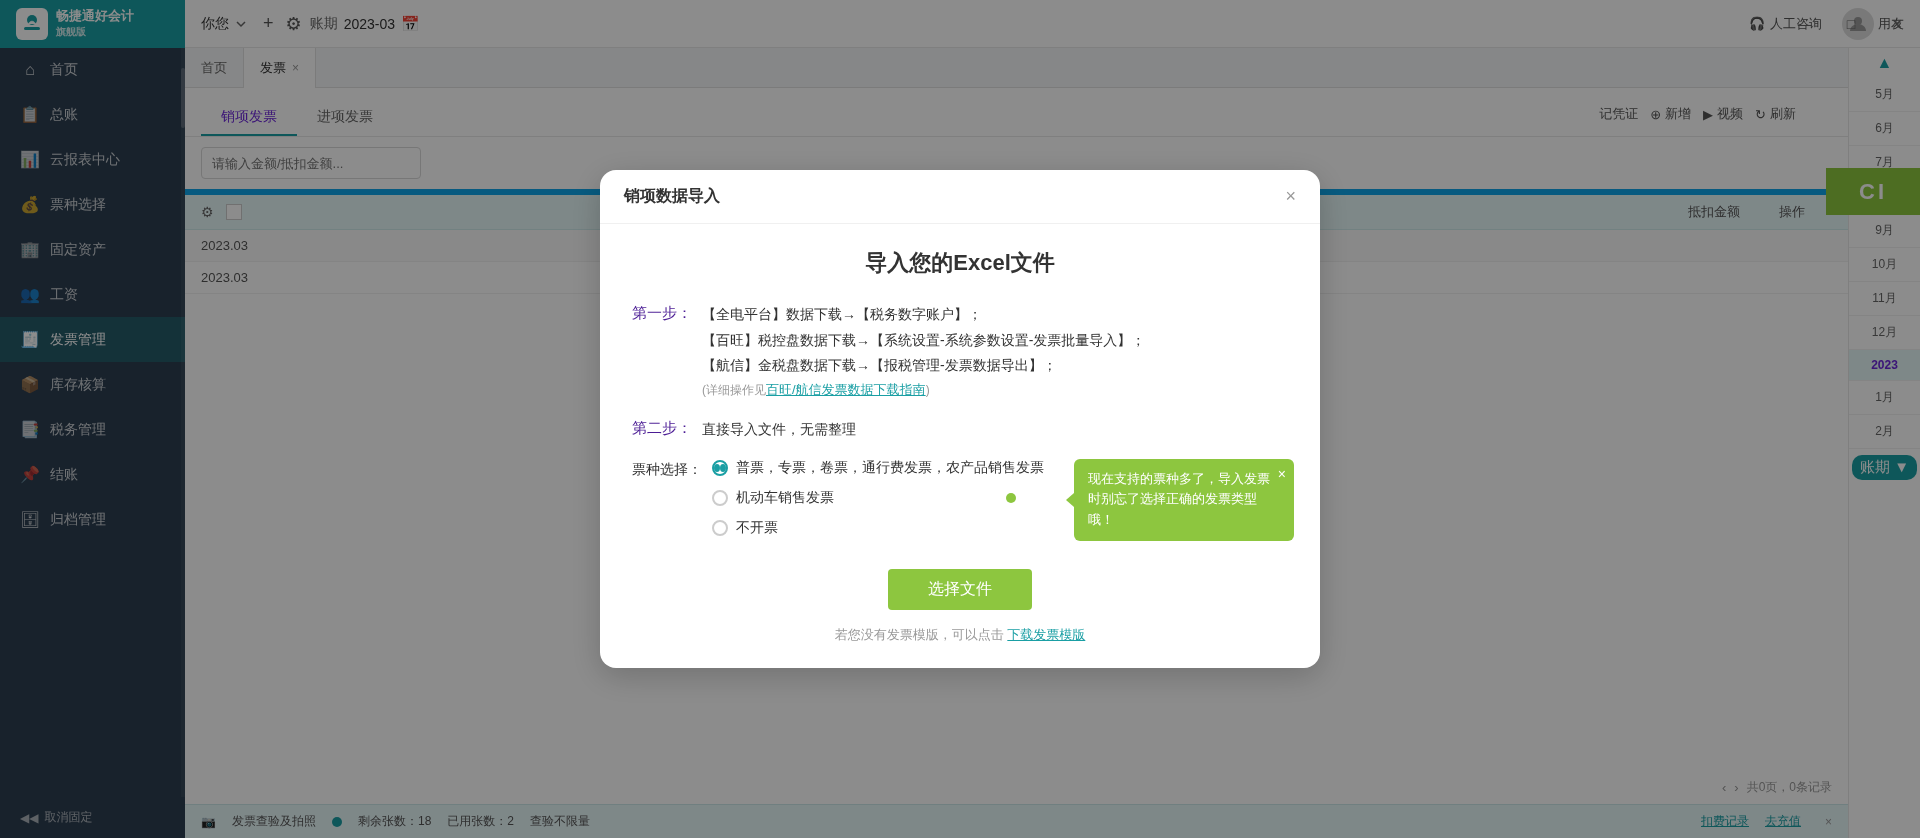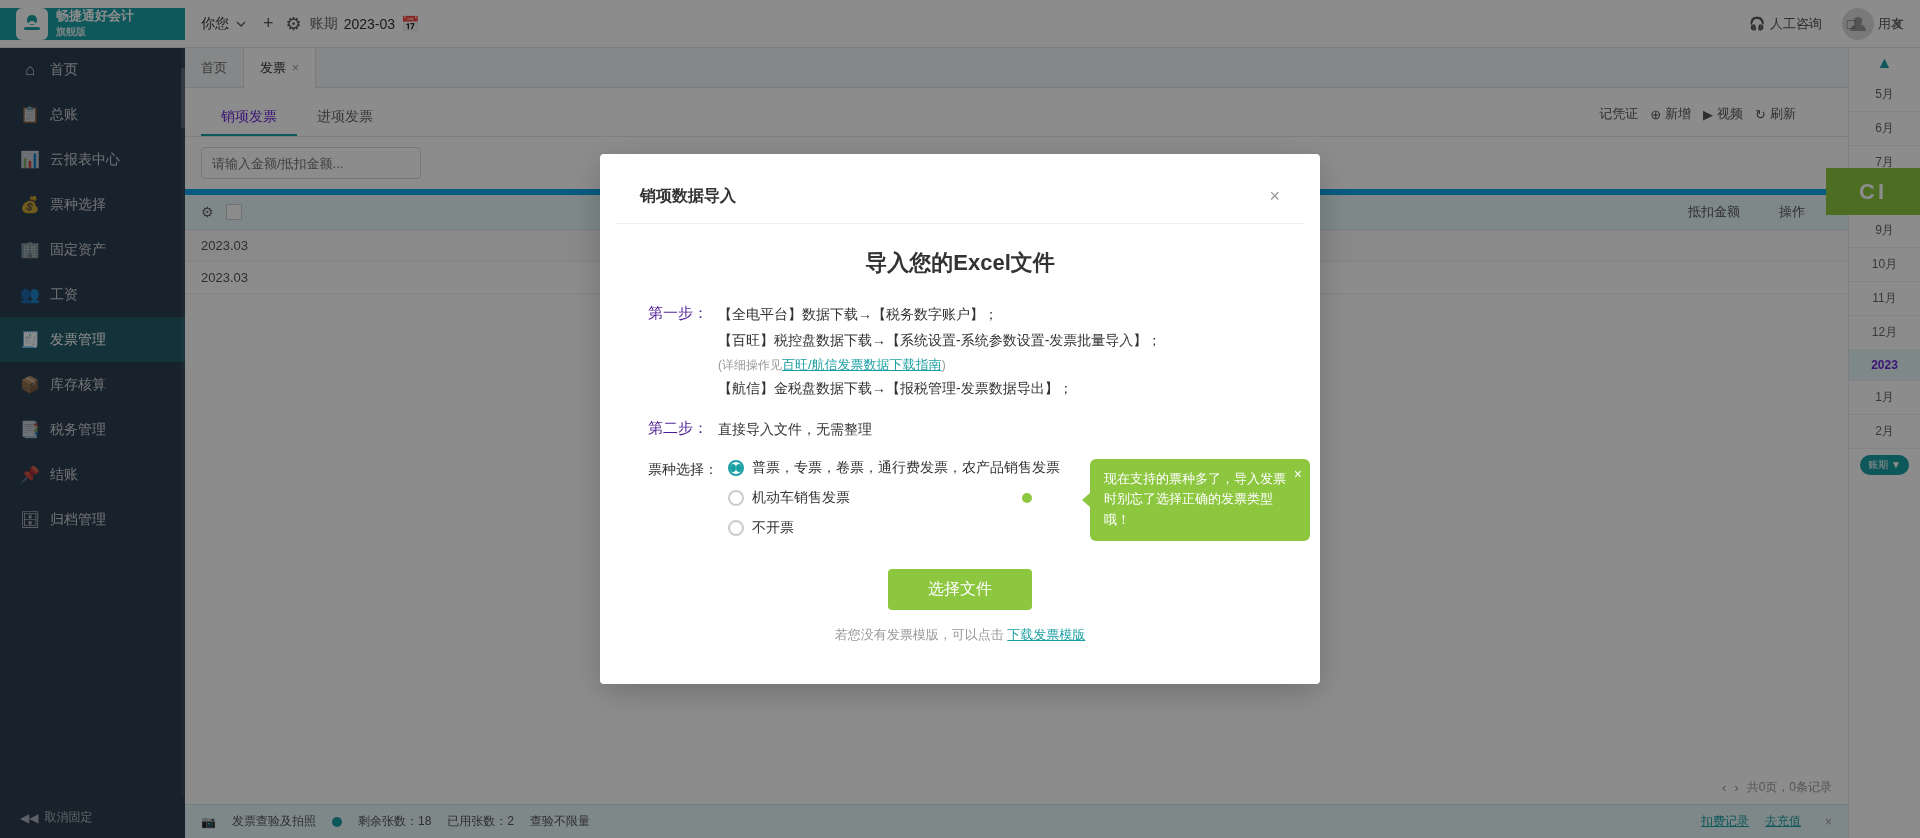--- a/index.html
+++ b/index.html
@@ -1,20 +1,20 @@
 <!DOCTYPE html>
 <html><head>
   <meta charset="utf-8">
   <style>
     * { box-sizing: border-box; margin: 0; padding: 0; }
     body { font-family: "Microsoft YaHei", "PingFang SC", sans-serif; font-size: 14px; background: #f0f2f5; overflow: hidden; width: 1920px; height: 838px; }
 
     
     .topbar { display: flex; align-items: center; background: #fff; height: 48px; padding: 0 16px; border-bottom: 1px solid #e8e8e8; position: relative; z-index: 10; }
-    .topbar-logo { display: flex; align-items: center; width: 185px; background: #1a9fa4; height: 32px; margin-left: -16px; padding: 0 16px; color: #fff; font-size: 15px; font-weight: bold; flex-shrink: 0; }
+    .topbar-logo { display: flex; align-items: center; width: 185px; background: #1a9fa4; height: 48px; margin-left: -16px; padding: 0 16px; color: #fff; font-size: 15px; font-weight: bold; flex-shrink: 0; }
     .topbar-logo-icon { width: 32px; height: 32px; background: #fff; border-radius: 6px; display: flex; align-items: center; justify-content: center; color: #1a9fa4; font-weight: bold; font-size: 14px; margin-right: 8px; }
     .topbar-logo-text { font-size: 13px; line-height: 1.3; }
     .topbar-logo-sub { font-size: 10px; color: rgba(255,255,255,0.8); }
     .topbar-account { display: flex; align-items: center; color: #333; font-size: 14px; margin-left: 16px; cursor: pointer; }
     .topbar-account svg { margin-left: 6px; }
     .topbar-actions { display: flex; align-items: center; gap: 12px; margin-left: 16px; color: #555; }
     .topbar-actions span { cursor: pointer; font-size: 18px; }
     .topbar-period { display: flex; align-items: center; gap: 6px; color: #333; font-size: 14px; margin-left: 8px; }
     .topbar-right { margin-left: auto; display: flex; align-items: center; gap: 20px; }
     .topbar-right-item { display: flex; align-items: center; gap: 4px; color: #555; cursor: pointer; font-size: 13px; }
@@ -58,21 +58,21 @@
     .right-panel-month.current { color: #1a9fa4; background: #e6f7f8; font-weight: bold; }
 
     
     .bottombar { display: flex; align-items: center; padding: 8px 16px; background: #e6f7f8; border-top: 1px solid #cce8ea; font-size: 12px; color: #555; gap: 16px; }
     .bottombar-link { color: #1a9fa4; cursor: pointer; text-decoration: underline; }
 
     
     .overlay { position: fixed; top: 0; left: 0; width: 100%; height: 100%; background: rgba(0,0,0,0.45); z-index: 100; display: flex; align-items: center; justify-content: center; }
 
     
-    .dialog { background: #fff; border-radius: 4px; width: 720px; max-width: 90vw; padding: 16px; box-shadow: 0 8px 32px rgba(0,0,0,0.2); position: relative; }
+    .dialog { background: #fff; border-radius: 16px; width: 720px; max-width: 90vw; padding: 0; box-shadow: 0 8px 32px rgba(0,0,0,0.2); position: relative; }
     .dialog-header { display: flex; align-items: center; justify-content: space-between; padding: 16px 24px; border-bottom: 1px solid #f0f0f0; }
     .dialog-title { font-size: 16px; font-weight: 600; color: #333; }
     .dialog-close { cursor: pointer; color: #999; font-size: 18px; }
     .dialog-body { padding: 24px 32px; }
     .dialog-main-title { text-align: center; font-size: 22px; font-weight: 600; color: #333; margin-bottom: 24px; }
 
     .step-row { display: flex; margin-bottom: 16px; }
     .step-label { font-size: 15px; color: #4c1d95; font-weight: 500; width: 70px; flex-shrink: 0; padding-top: 2px; font-family: Liberation Serif, serif; }
     .step-content { flex: 1; font-size: 14px; color: #333; line-height: 1.8; }
     .step-link { color: #1a9fa4; text-decoration: underline; cursor: pointer; font-size: 13px; }
@@ -310,21 +310,21 @@
       <div class="right-panel-month">7月</div>
       <div class="right-panel-month">8月</div>
       <div class="right-panel-month">9月</div>
       <div class="right-panel-month">10月</div>
       <div class="right-panel-month">11月</div>
       <div class="right-panel-month">12月</div>
       <div class="right-panel-month current" style="color:#6d28d9; font-weight:bold; background:#e6f7f8;">2023</div>
       <div class="right-panel-month">1月</div>
       <div class="right-panel-month">2月</div>
 
-      <div style="margin: 6px auto; background:#1a9fa4; color:#fff; padding:3px 8px; border-radius:10px; font-size:10px; text-align:center; cursor:pointer;">账期 ▼</div>
+      <div style="margin: 6px auto; background:#1a9fa4; color:#fff; padding:3px 8px; border-radius:10px; font-size:15px; text-align:center; cursor:pointer;">账期 ▼</div>
     </div>
   </div>
 </div>
 
 <div class="ci-badge" style="position:fixed; right:0; top:168px; width:94px; height:47px; background:#8dc63f; color:#fff; display:flex; align-items:center; justify-content:center; font-size:22px; font-weight:bold; letter-spacing:3px; z-index:50; cursor:pointer;">
   <span>CI</span>
 </div>
 
 <div class="overlay">
 
@@ -334,24 +334,24 @@
       <span class="dialog-close">×</span>
     </div>
     <div class="dialog-body">
       <div class="dialog-main-title">导入您的Excel文件</div>
 
       <div class="step-row">
         <div class="step-label">第一步：</div>
         <div class="step-content">
           <div>【全电平台】数据下载→【税务数字账户】；</div>
           <div>【百旺】税控盘数据下载→【系统设置-系统参数设置-发票批量导入】；</div>
+          <div>【航信】金税盘数据下载→【报税管理-发票数据导出】；</div>
           <div style="font-size:12px; color:#999;">
             <span>(详细操作见</span><span class="step-link">百旺/航信发票数据下载指南</span><span>)</span>
           </div>
-          <div>【航信】金税盘数据下载→【报税管理-发票数据导出】；</div>
         </div>
       </div>
 
       <div class="step-row">
         <div class="step-label">第二步：</div>
         <div class="step-content">直接导入文件，无需整理</div>
       </div>
 
       <div style="display:flex; align-items:flex-start; margin-bottom:12px; position:relative;">
         <div style="font-size:14px; color:#333; width:80px; padding-top:2px; flex-shrink:0;">票种选择：</div>

